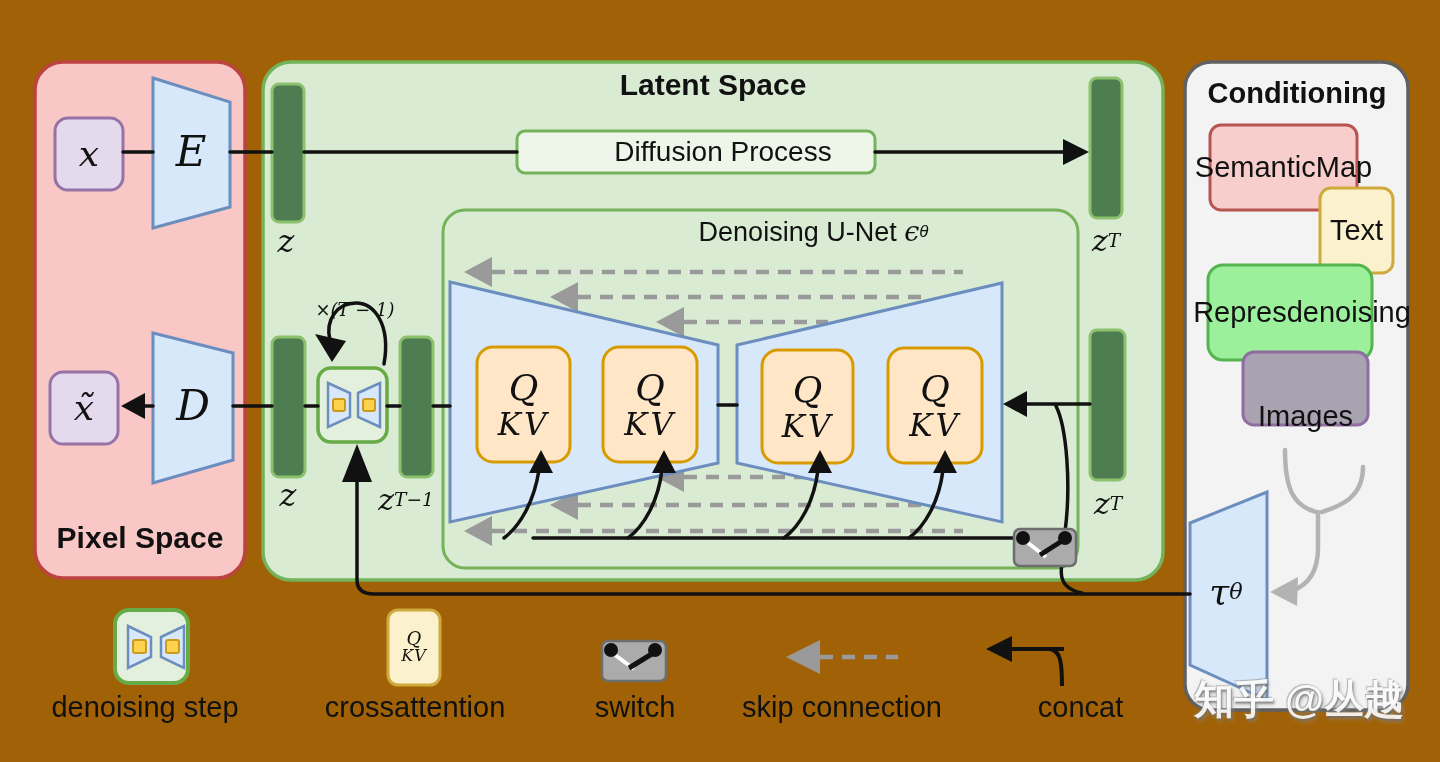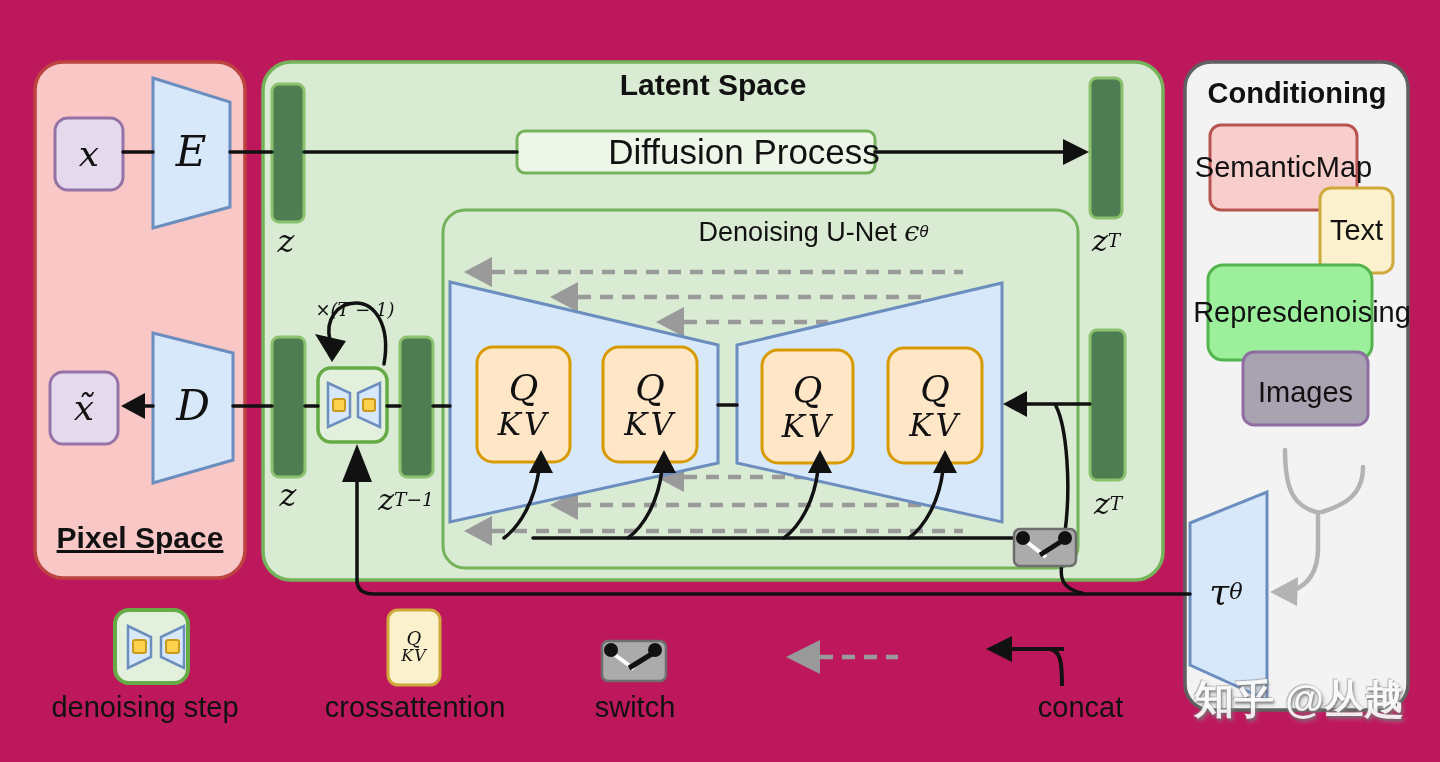--- a/index.html
+++ b/index.html
@@ -1,16 +1,16 @@
 <!DOCTYPE html>
 <html><head>
 <meta charset="utf-8">
 <style>
   html,body{margin:0;padding:0;background:#ffffff;}
-  #canvas{position:relative;width:1440px;height:762px;background:#be185d;overflow:hidden;
+  #canvas{position:relative;width:1440px;height:762px;background:#a16207;overflow:hidden;
           font-family:"Liberation Sans",sans-serif;}
   svg{position:absolute;left:0;top:0;}
   .lbl{position:absolute;display:flex;align-items:center;justify-content:center;
        text-align:center;color:#111;line-height:1.06;white-space:pre;}
   .bold{font-weight:700;}
   .math{font-family:"DejaVu Serif",serif;font-style:italic;}
   .lbl sub{font-size:0.62em;vertical-align:-0.3em;font-style:italic;}
   .qkvbox{flex-direction:column;}
   .qkvbox .q{font-size:36px;}
   .qkvbox .kv{font-size:31px;letter-spacing:3px;}
@@ -159,24 +159,24 @@
   <g>
     <rect x="1014" y="529" width="62" height="37" rx="6" fill="#ababab" stroke="#6e6e6e" stroke-width="2.5"></rect>
     <line x1="1023" y1="539" x2="1046" y2="557" stroke="#ffffff" stroke-width="4"></line>
     <line x1="1065" y1="539" x2="1040" y2="555" stroke="#111" stroke-width="5"></line>
     <circle cx="1023" cy="538" r="7" fill="#111"></circle>
     <circle cx="1065" cy="538" r="7" fill="#111"></circle>
   </g>
 </svg>
 
 <div class="lbl bold" style="left:413px;top:66px;width:600px;height:38px;font-size:30px;">Latent Space</div>
-<div class="lbl bold" style="left:37px;top:518px;width:206px;height:40px;font-size:30px;text-decoration:underline;">Pixel Space</div>
+<div class="lbl bold" style="left:37px;top:518px;width:206px;height:40px;font-size:30px;">Pixel Space</div>
 <div class="lbl bold" style="left:1187px;top:74px;width:220px;height:38px;font-size:29px;">Conditioning</div>
 
-<div class="lbl" style="left:538px;top:130px;width:412px;height:44px;font-size:35px;">Diffusion Process</div>
+<div class="lbl" style="left:517px;top:130px;width:412px;height:44px;font-size:28px;">Diffusion Process</div>
 
 <div class="lbl" style="left:443px;top:214px;width:741px;height:36px;font-size:27px;"><span>Denoising U-Net</span><span>&nbsp;</span><span class="math">ϵ</span><sub>θ</sub></div>
 
 <div class="lbl math" style="left:55px;top:118px;width:68px;height:72px;font-size:36px;">x</div>
 <div class="lbl math" style="left:50px;top:372px;width:68px;height:72px;font-size:36px;">x̃</div>
 <div class="lbl math" style="left:161px;top:124px;width:60px;height:56px;font-size:42px;">E</div>
 <div class="lbl math" style="left:163px;top:378px;width:60px;height:56px;font-size:42px;">D</div>
 
 <div class="lbl math" style="left:254px;top:224px;width:64px;height:36px;font-size:32px;">z</div>
 <div class="lbl math" style="left:1066px;top:222px;width:80px;height:38px;font-size:30px;"><span>z</span><sub>T</sub></div>
@@ -188,24 +188,25 @@
 <div class="lbl math" style="left:300px;top:296px;width:110px;height:28px;font-size:18px;text-align:right;">×(T − 1)</div>
 
 <div class="lbl math qkvbox" style="left:477px;top:352px;width:93px;height:106px;"><span class="q">Q</span><span class="kv">KV</span></div>
 <div class="lbl math qkvbox" style="left:603px;top:352px;width:94px;height:106px;"><span class="q">Q</span><span class="kv">KV</span></div>
 <div class="lbl math qkvbox" style="left:762px;top:354px;width:91px;height:106px;"><span class="q">Q</span><span class="kv">KV</span></div>
 <div class="lbl math qkvbox" style="left:888px;top:353px;width:94px;height:106px;"><span class="q">Q</span><span class="kv">KV</span></div>
 
 <div class="lbl condbox" style="left:1210px;top:125px;width:147px;height:85px;"><span>Semantic</span><span>Map</span></div>
 <div class="lbl condbox" style="left:1320px;top:188px;width:73px;height:85px;"><span>Text</span></div>
 <div class="lbl condbox" style="left:1208px;top:265px;width:188px;height:95px;"><span>Repres</span><span>denoising</span></div>
-<div class="lbl condbox" style="left:1243px;top:352px;width:125px;height:80px;"><span>Images</span></div>
+<div class="lbl condbox" style="left:1243px;top:352px;width:125px;height:80px;align-items:flex-end;"><span>Images</span></div>
 
 <div class="lbl math qkvbox qkvbox-sm" style="left:388px;top:616px;width:52px;height:62px;"><span class="q">Q</span><span class="kv">KV</span></div>
 
 <div class="lbl" style="left:15px;top:688px;width:260px;height:38px;font-size:29px;">denoising step</div>
 <div class="lbl" style="left:290px;top:688px;width:250px;height:38px;font-size:29px;">crossattention</div>
 <div class="lbl" style="left:580px;top:688px;width:110px;height:38px;font-size:29px;">switch</div>
+<div class="lbl" style="left:722px;top:688px;width:240px;height:38px;font-size:29px;">skip connection</div>
 <div class="lbl" style="left:1018px;top:688px;width:125px;height:38px;font-size:29px;">concat</div>
 
 <div id="watermark">知乎 @丛越</div>
 
 </div>
 
 </body></html>

